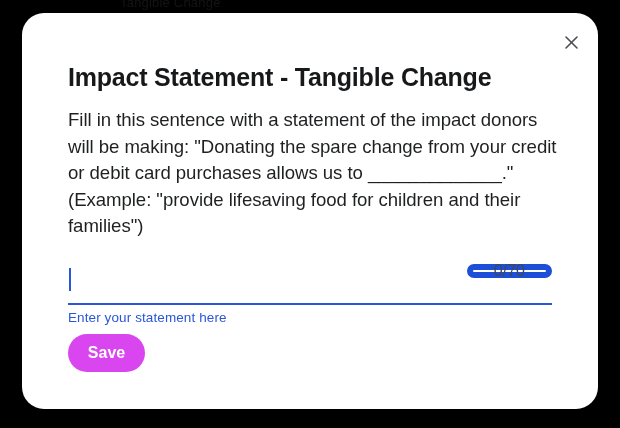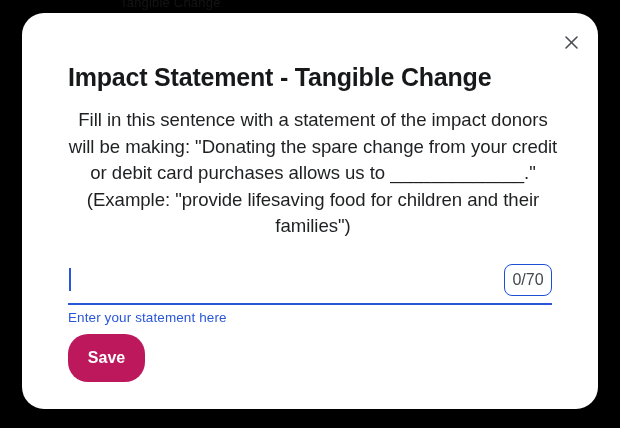--- a/index.html
+++ b/index.html
@@ -72,21 +72,20 @@
 
   .dialog-body {
     position: absolute;
     left: 46px;
     top: 94px;
     width: 490px;
     font-size: 18.6px;
     line-height: 26.5px;
     color: #1f2022;
     letter-spacing: -0.05px;
-    text-align: center;
   }
 
   .field-row {
     position: absolute;
     left: 46px;
     top: 247px;
     width: 484px;
     height: 40px;
   }
   .field-input {
@@ -110,29 +109,29 @@
     top: 8px;
     width: 2px;
     height: 23px;
     background: #2a56d8;
   }
   .char-counter {
     position: absolute;
     right: 0px;
     top: 4px;
     min-width: 48px;
-    height: 32px;
-    border: 1px solid #1d4ed8;
+    height: 14px;
+    border: 6px solid #1d4ed8;
     border-radius: 8px;
     display: flex;
     align-items: center;
     justify-content: center;
     font-size: 16px;
     color: #44474c;
-    padding: 0 7px;
+    padding: 0 21px;
     box-sizing: border-box;
     background: #fff;
   }
   .field-underline {
     position: absolute;
     left: 46px;
     top: 290px;
     width: 484px;
     height: 2px;
     background: #2a56d8;
@@ -145,22 +144,22 @@
     color: #2a56d8;
     letter-spacing: .1px;
     text-align: center;
   }
 
   .save-button {
     position: absolute;
     left: 46px;
     top: 321px;
     width: 77px;
-    height: 48px;
-    background: #be185d;
+    height: 38px;
+    background: #d946ef;
     color: #ffffff;
     border: none;
     border-radius: 20px;
     font-family: "Liberation Sans", sans-serif;
     font-size: 16px;
     font-weight: bold;
     cursor: pointer;
     padding: 0;
   }
 </style>

